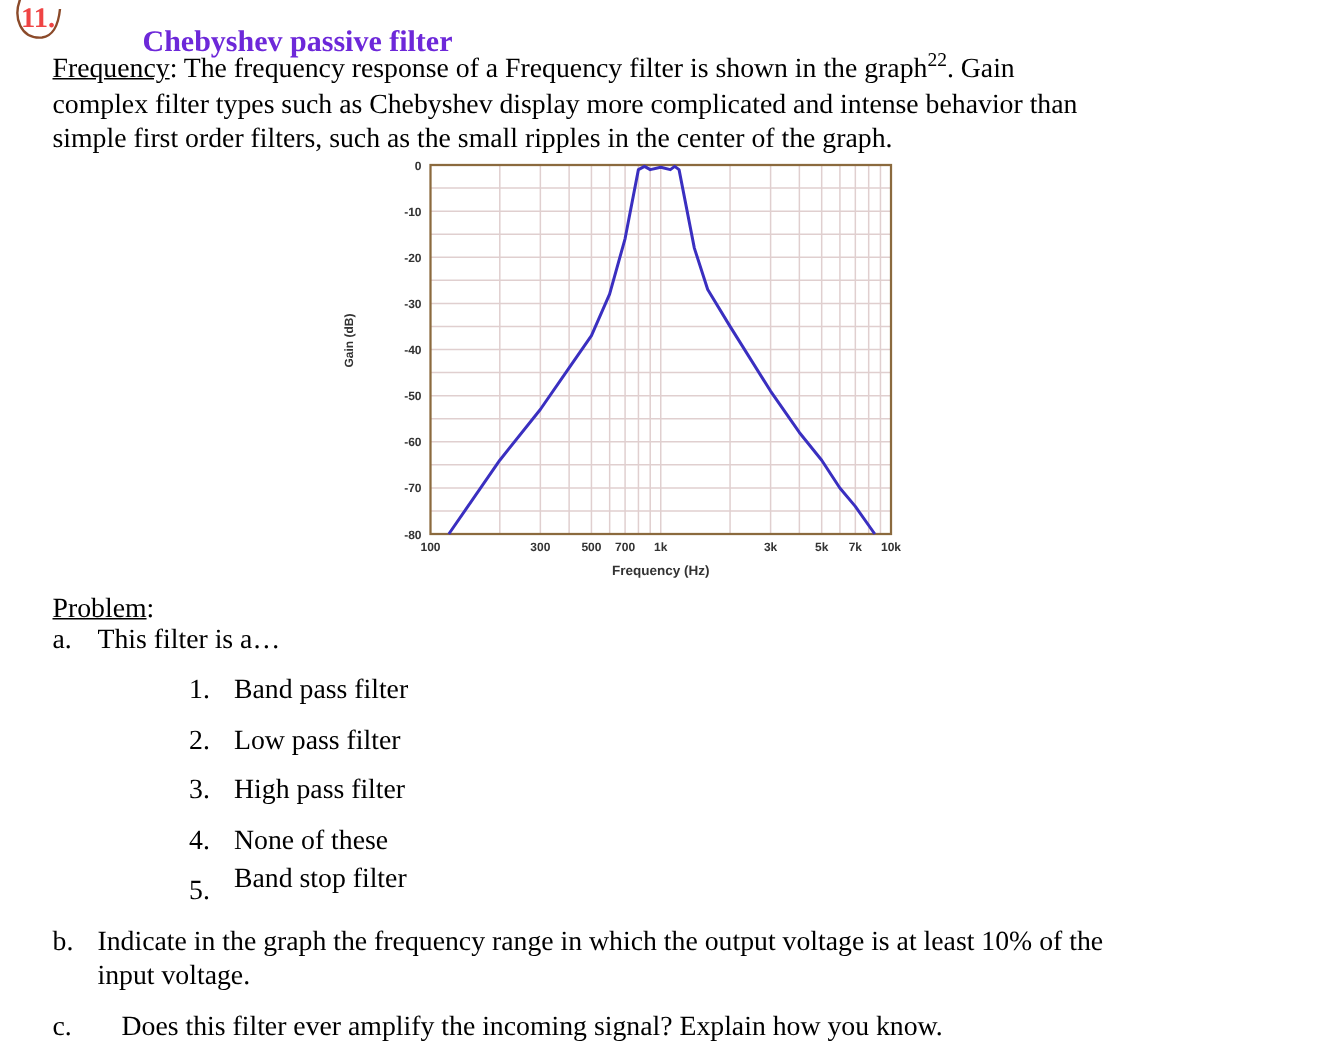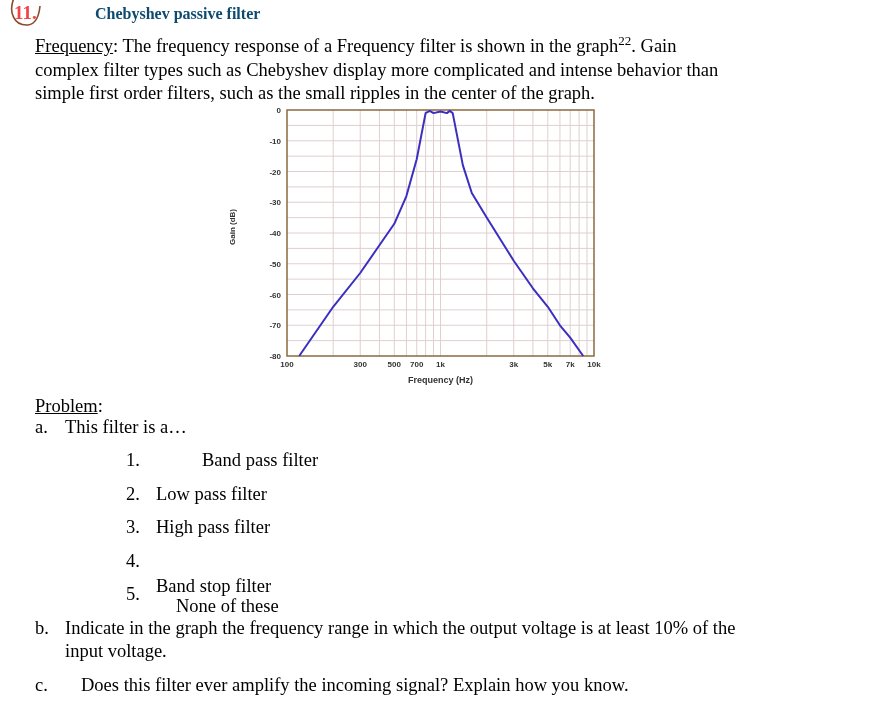--- a/index.html
+++ b/index.html
@@ -2,21 +2,21 @@
 <html><head>
 <meta charset="utf-8">
 <style>
   html, body { margin:0; padding:0; background:#ffffff; }
   body { width:885px; height:704px; position:relative; overflow:hidden;
          font-family:"Liberation Serif", serif; color:#000; }
   .abs { position:absolute; white-space:nowrap; }
   .q-number { left:8px; top:0px; width:36px; height:30px; }
   .q-number svg { position:absolute; left:0; top:-6px; }
   .q-number span { position:absolute; left:6px; top:2px; font-size:19px; font-weight:bold; color:#ef4444; }
-  .title { left:95px; top:5px; font-size:16px; font-weight:bold; color:#0c4a6e; }
+  .title { left:95px; top:17px; font-size:20px; font-weight:bold; color:#6d28d9; }
   .para { left:35px; font-size:18.5px; line-height:22px; }
   .ul { text-decoration:underline; }
   sup { font-size:13px; vertical-align:7px; line-height:0; }
   .lbl { font-size:18.5px; }
   .opt-num { font-size:18.5px; }
   .chart { left:220px; top:105px; width:400px; height:290px; }
   .chart svg text { font-family:"Liberation Sans", sans-serif; font-weight:bold; fill:#333; }
 </style>
 </head>
 <body>
@@ -91,28 +91,28 @@
       <polyline points="79.2,251.0 113.2,201.8 140.2,168.0 159.4,140.3 174.3,118.8 186.4,91.1 196.7,54.2 205.6,8.1 209.7,5.9 213.5,8.1 220.5,6.5 226.9,8.1 229.8,5.9 232.7,8.1 242.9,60.4 251.8,88.0 266.7,112.6 293.7,155.7 312.9,183.3 327.8,201.8 339.9,220.3 350.2,232.6 363.2,251.0" fill="none" stroke="#3a2fc0" stroke-width="2" stroke-linejoin="round"></polyline>
     </svg>
 </div>
 
 <div class="abs para" style="top:395px;"><span class="ul">Problem</span><span>:</span></div>
 <div class="abs lbl" style="left:35px; top:417px;">a.</div>
 <div class="abs lbl" style="left:65px; top:417px;">This filter is a…</div>
 
 <div>
   <div class="abs opt-num" style="left:126px; top:450px;">1.</div>
-  <div class="abs lbl" style="left:156px; top:450px;margin-left:46px;">Band pass filter</div>
+  <div class="abs lbl" style="left:156px; top:450px;">Band pass filter</div>
   <div class="abs opt-num" style="left:126px; top:484px;">2.</div>
   <div class="abs lbl" style="left:156px; top:484px;">Low pass filter</div>
   <div class="abs opt-num" style="left:126px; top:517px;">3.</div>
   <div class="abs lbl" style="left:156px; top:517px;">High pass filter</div>
   <div class="abs opt-num" style="left:126px; top:551px;">4.</div>
   <div class="abs lbl" style="left:156px; top:576px;">Band stop filter</div>
   <div class="abs opt-num" style="left:126px; top:584px;">5.</div>
-  <div class="abs lbl" style="left:156px; top:596px;margin-left:20px;">None of these</div>
+  <div class="abs lbl" style="left:156px; top:551px;">None of these</div>
 </div>
 
 <div class="abs lbl" style="left:35px; top:618px;">b.</div>
 <div class="abs lbl" style="left:65px; top:618px;">Indicate in the graph the frequency range in which the output voltage is at least 10% of the</div>
 <div class="abs lbl" style="left:65px; top:641px;">input voltage.</div>
 <div class="abs lbl" style="left:35px; top:675px;">c.</div>
 <div class="abs lbl" style="left:65px; top:675px;margin-left:16px;">Does this filter ever amplify the incoming signal? Explain how you know.</div>
 
 </body></html>

